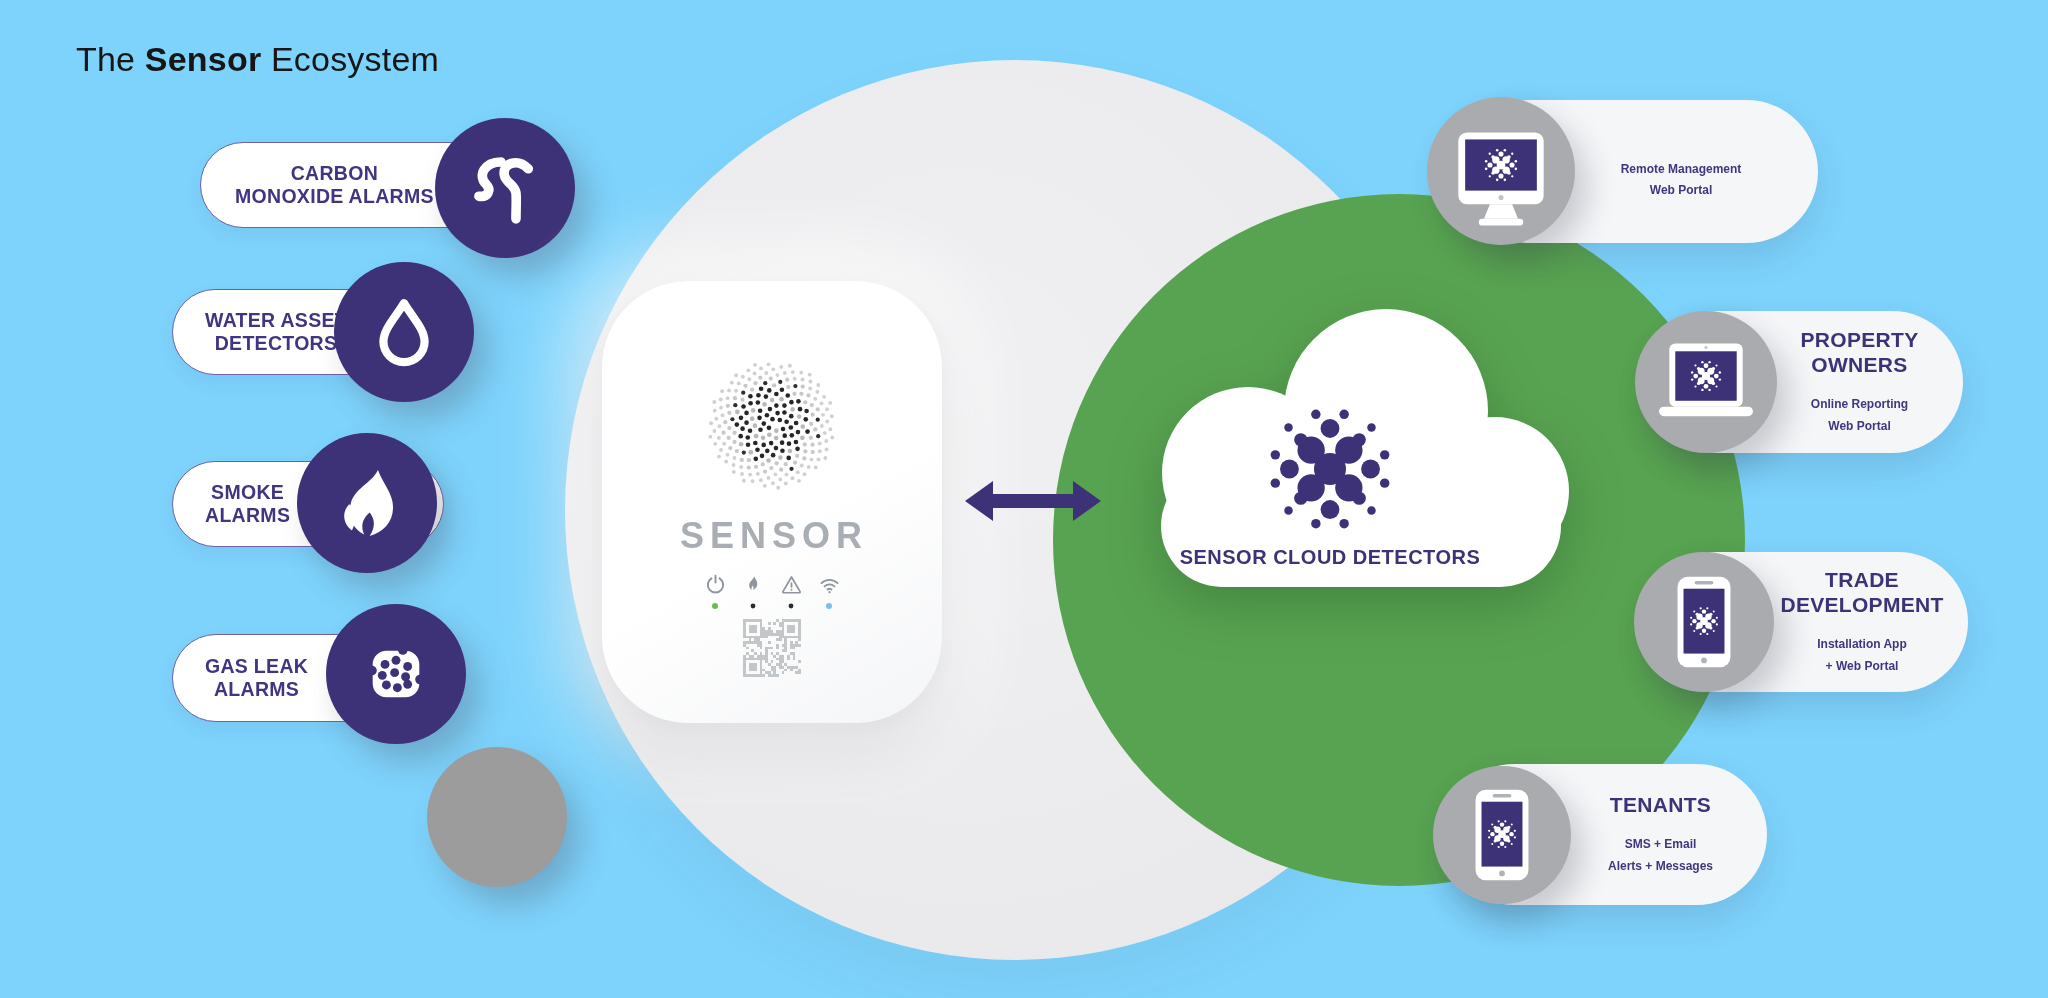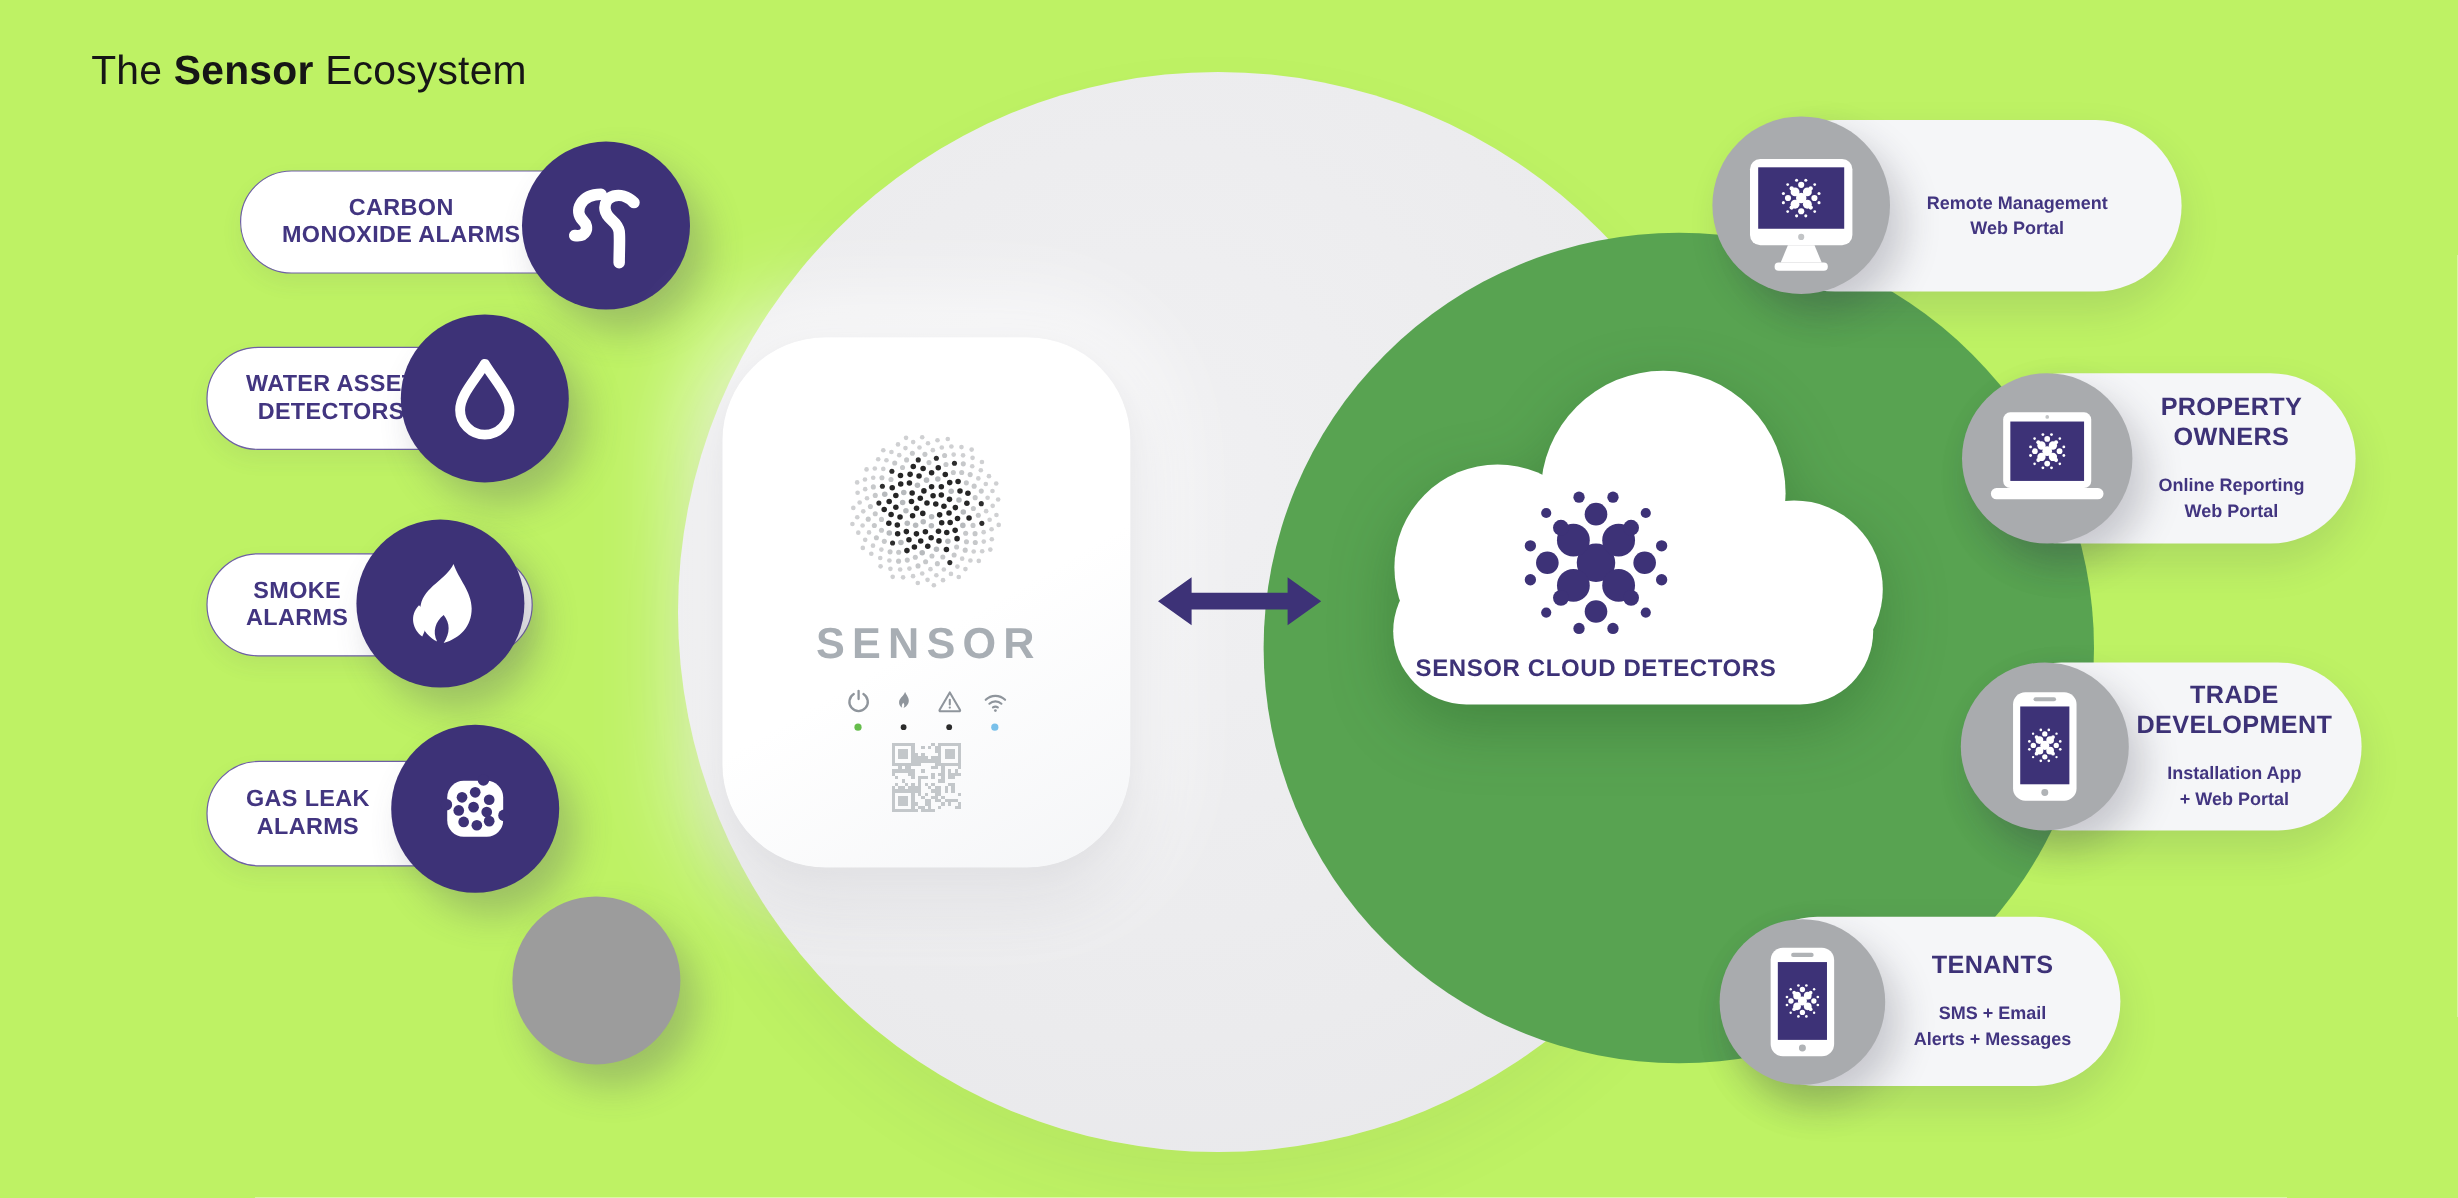--- a/index.html
+++ b/index.html
@@ -6,21 +6,21 @@
     --purple:#3d3277;
     --purple-text:#423580;
     --green:#58a351;
     --hub-gray:#ececee;
     --card-bg:#f5f6f8;
     --icon-gray:#a9abae;
     --dev-gray:#9c9c9c;
   }
   *{margin:0;padding:0;box-sizing:border-box;}
   body{background:#fff;font-family:"Liberation Sans",sans-serif;}
-  #stage{position:relative;width:2048px;height:998px;background:#bef264;overflow:hidden;}
+  #stage{position:relative;width:2048px;height:998px;background:#7dd3fc;overflow:hidden;}
 
   
   .title{position:absolute;left:76px;top:40px;font-size:34px;color:#161616;letter-spacing:.2px;}
   .title .bold{font-weight:700;}
 
   
   .hub-circle{position:absolute;left:565px;top:60px;width:900px;height:900px;border-radius:50%;
     background:radial-gradient(circle at 44% 38%, #f0f0f2 0%, #ebebed 62%, #e7e7ea 100%);
     box-shadow:0 30px 60px rgba(60,60,80,.06);}
   .green-circle{position:absolute;left:1053px;top:194px;width:692px;height:692px;border-radius:50%;
@@ -70,21 +70,21 @@
     filter:drop-shadow(0 18px 26px rgba(20,70,25,.30));}
   .cloud-burst{position:absolute;left:121px;top:100px;width:132px;height:132px;color:var(--purple);}
   .cloud-label{position:absolute;left:-28px;top:243px;width:430px;text-align:center;
     font-weight:700;font-size:20px;letter-spacing:.5px;color:var(--purple);}
 
   
   .card{position:absolute;background:var(--card-bg);border-radius:72px;
     display:flex;flex-direction:column;justify-content:center;text-align:center;
     box-shadow:0 16px 34px rgba(50,50,85,.13);}
   .card .t{font-weight:700;font-size:21px;line-height:25px;color:var(--purple);letter-spacing:.3px;}
-  .card .s{font-weight:700;font-size:15px;line-height:21.5px;color:var(--purple-text);margin-top:17px;}
+  .card .s{font-weight:700;font-size:12px;line-height:21.5px;color:var(--purple-text);margin-top:17px;}
   .card .t span,.card .s span{display:block;}
   .card .t span:empty,.card .s span:empty{display:none;}
   .card1{left:1458px;top:100px;width:360px;height:143px;padding:0 26px 0 112px;}
   .card2{left:1648px;top:311px;width:315px;height:142px;padding:0 22px 0 130px;}
   .card3{left:1648px;top:552px;width:320px;height:140px;padding:0 20px 0 128px;}
   .card4{left:1444px;top:764px;width:323px;height:141px;padding:0 18px 0 128px;}
 
   .ccircle{position:absolute;border-radius:50%;background:var(--icon-gray);
     display:flex;align-items:center;justify-content:center;
     box-shadow:12px 16px 30px rgba(40,40,60,.22);}

